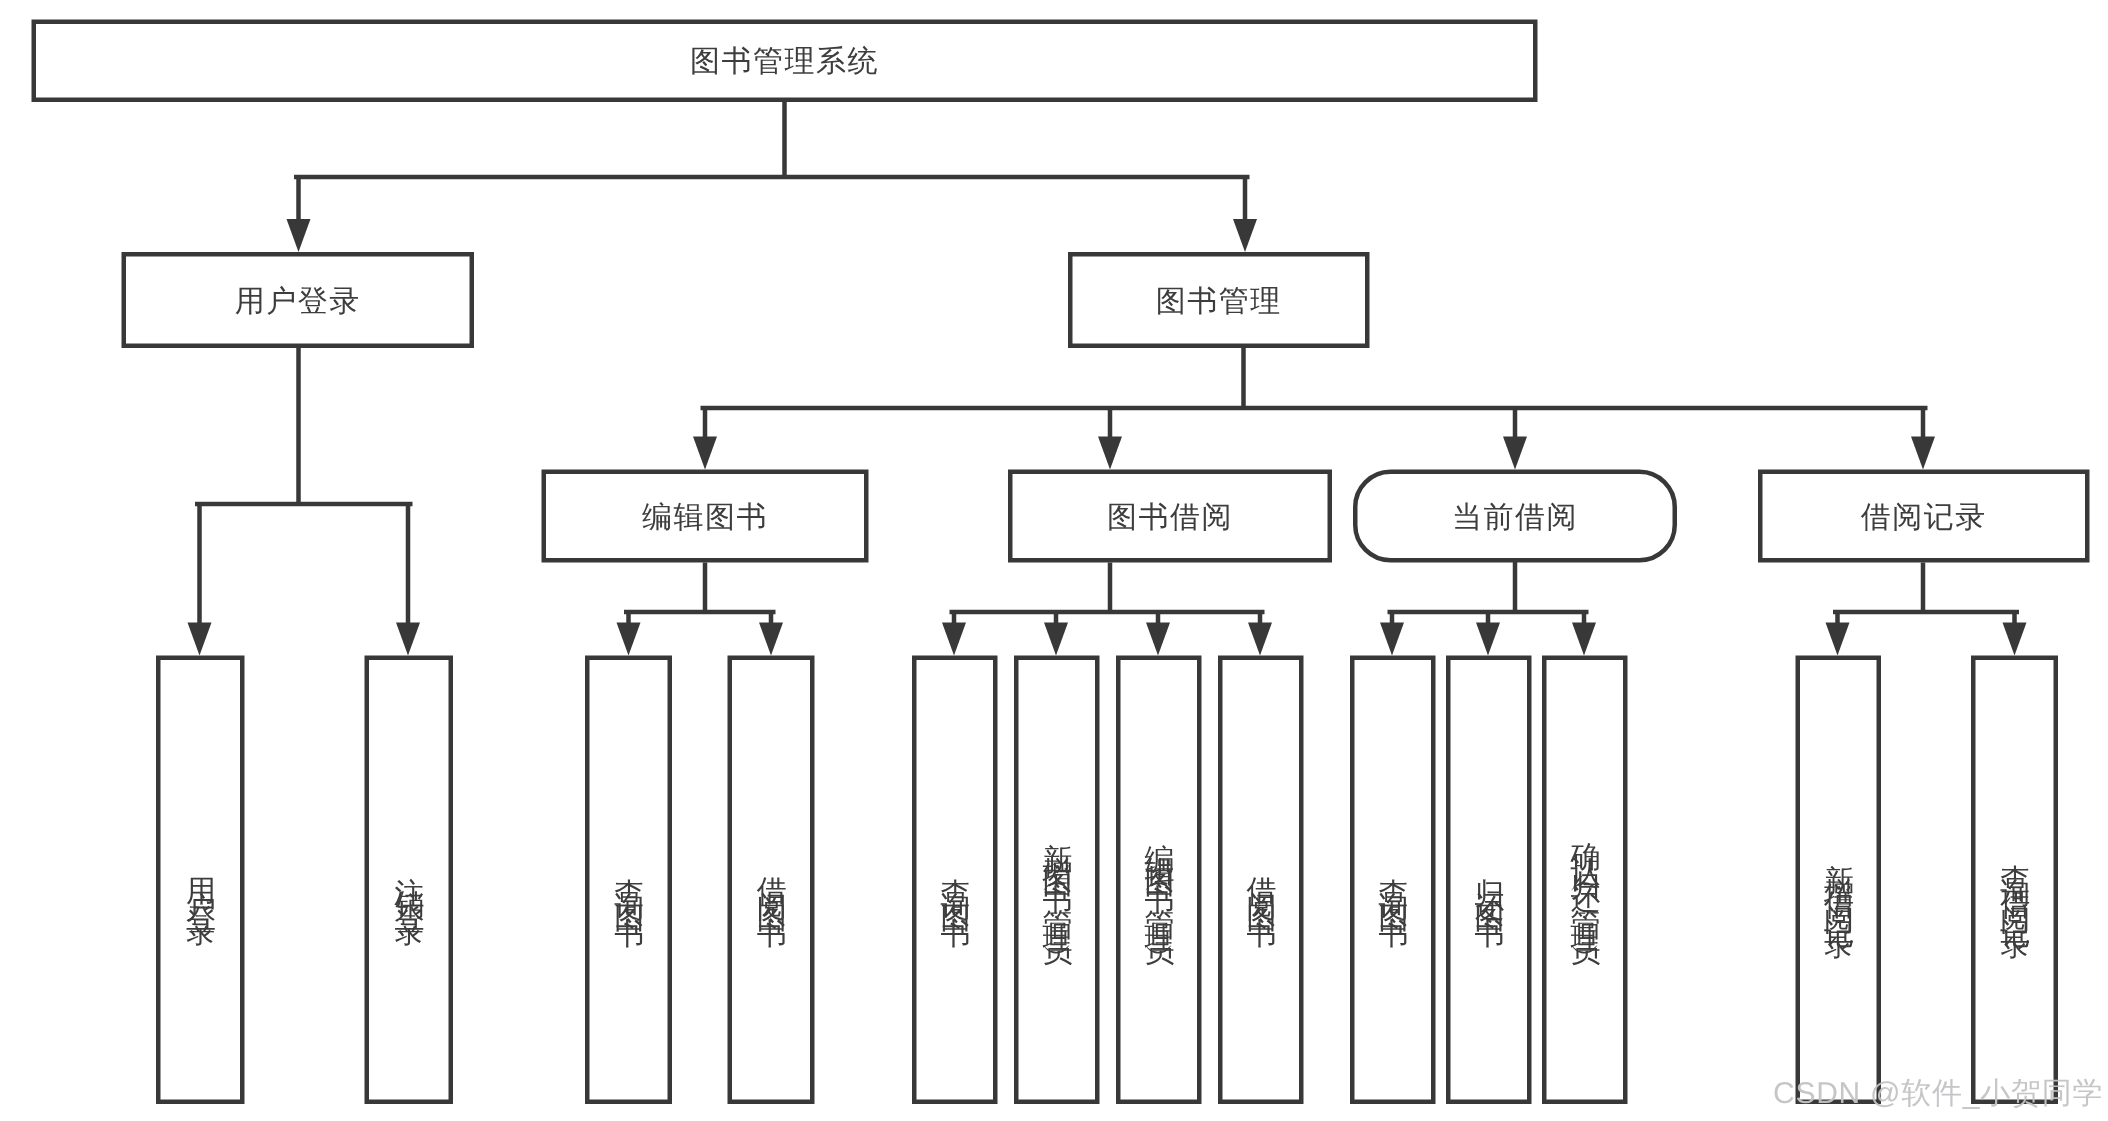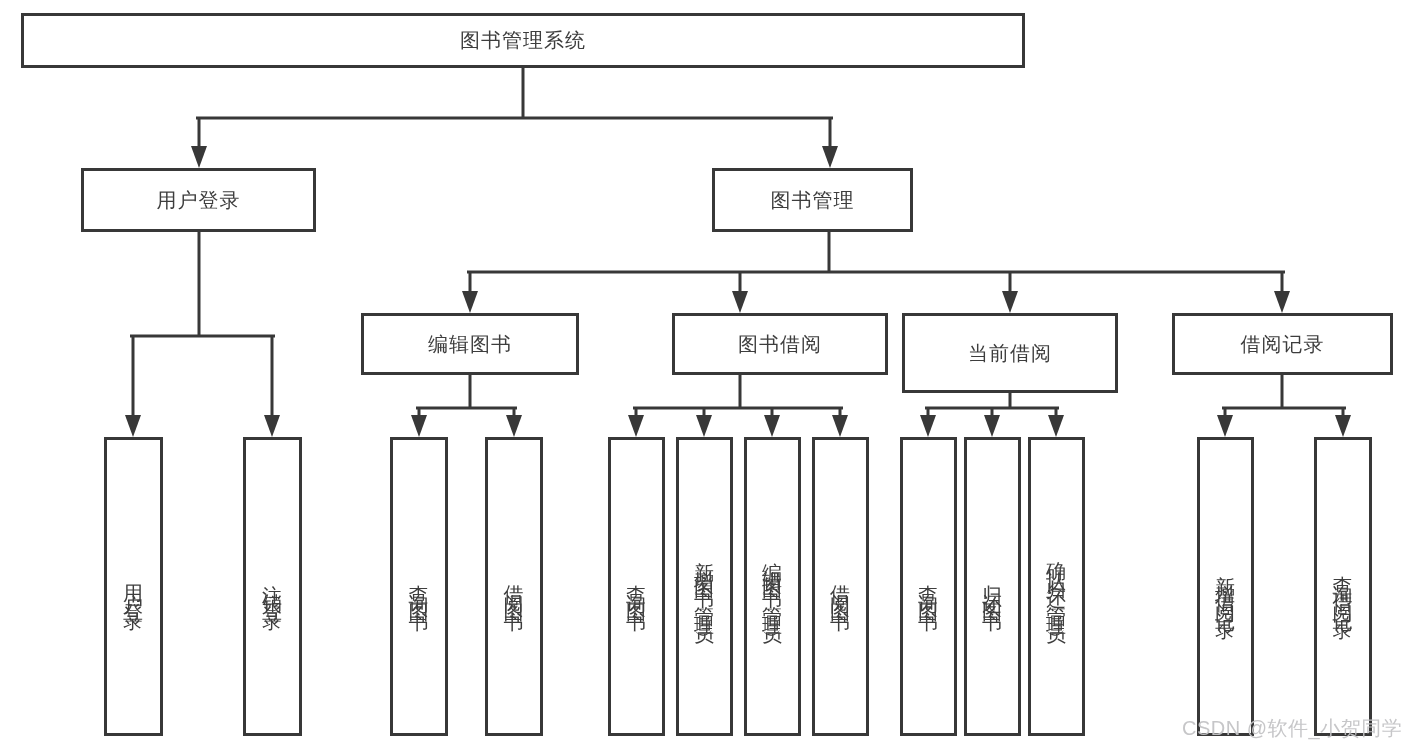--- a/index.html
+++ b/index.html
@@ -49,21 +49,21 @@
     white-space: nowrap;
   }
   
   .n-root { left: 21px; top: 13px; width: 1004px; height: 55px; }
   
   .n-user-login { left: 81px;  top: 168px; width: 235px; height: 64px; }
   .n-book-mgmt  { left: 712px; top: 168px; width: 201px; height: 64px; }
   
   .n-new-book-rec      { left: 361px;  top: 313px; width: 218px; height: 62px; }
   .n-book-borrowing    { left: 632px;  top: 313px; width: 216px; height: 62px; margin-left: 40px; }
-  .n-current-borrowing { left: 902px;  top: 313px; width: 216px; height: 80px; }
+  .n-current-borrowing { left: 902px;  top: 313px; width: 216px; height: 62px; border-radius: 25px; }
   .n-borrowing-records { left: 1172px; top: 313px; width: 221px; height: 62px; }
   
   .leaf { top: 437px; height: 299px; }
   .n-user-login-leaf     { left: 104px;  width: 59px; }
   .n-logout              { left: 243px;  width: 59px; }
   .n-query-books-1       { left: 390px;  width: 58px; }
   .n-borrow-books-1      { left: 485px;  width: 58px; }
   .n-query-books-2       { left: 608px;  width: 57px; }
   .n-add-books           { left: 676px;  width: 57px; }
   .n-edit-books          { left: 744px;  width: 57px; }

